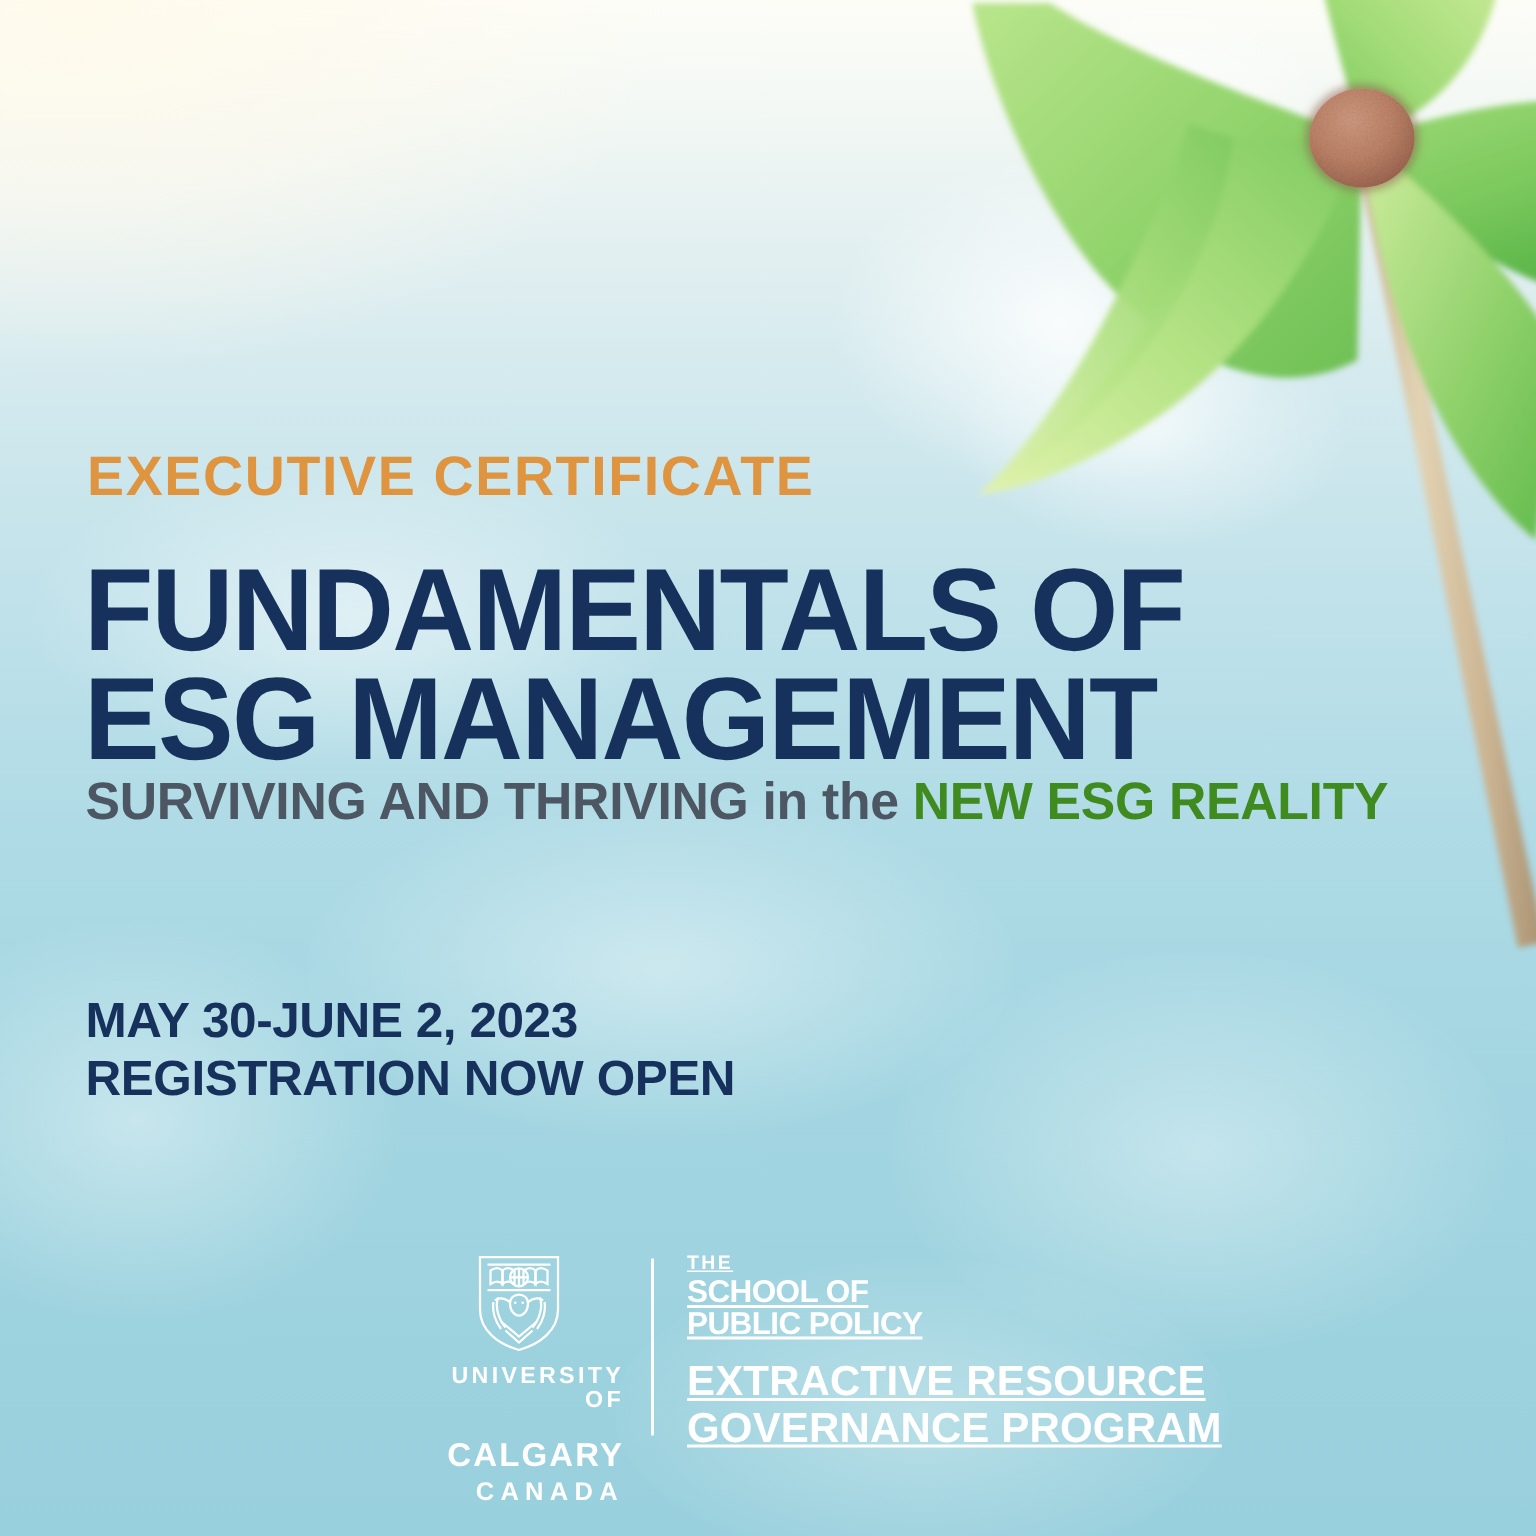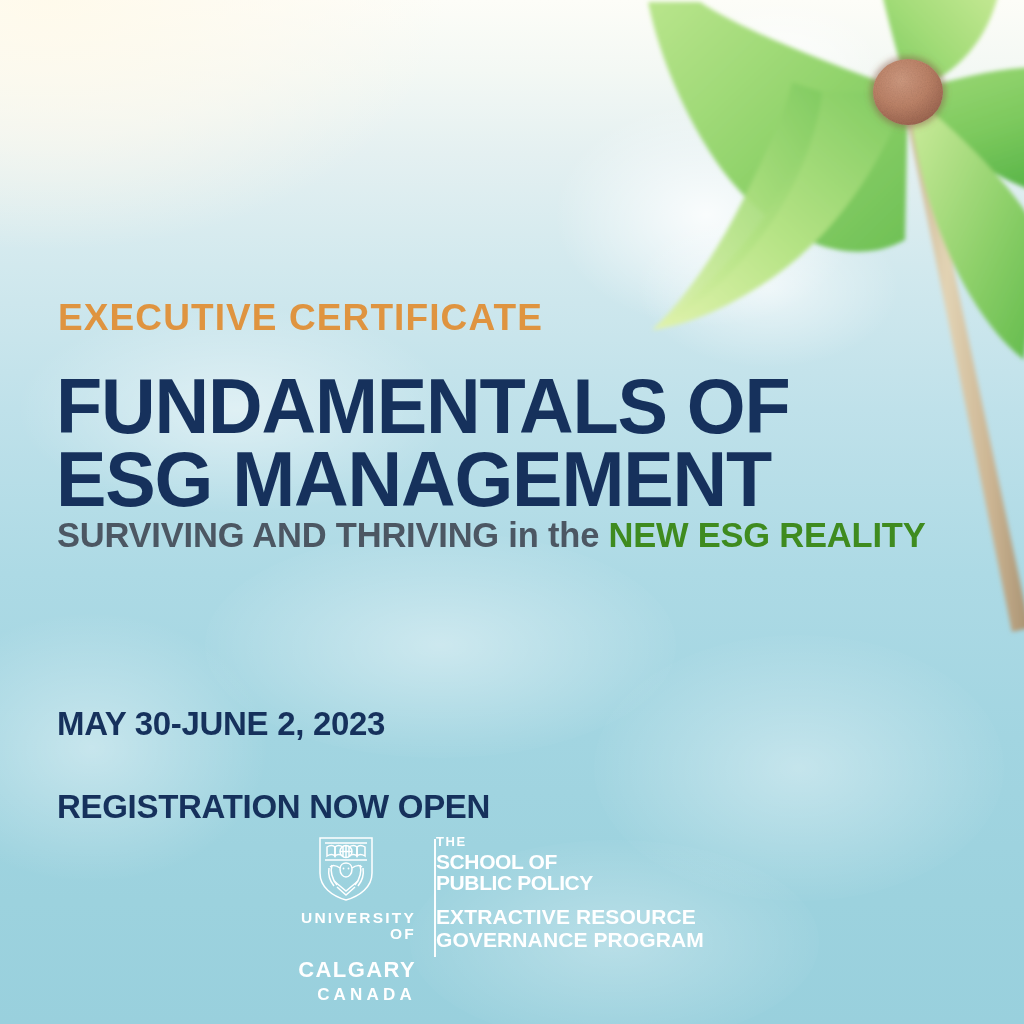--- a/index.html
+++ b/index.html
@@ -106,21 +106,21 @@
   .dates {
     position: absolute;
     left: 57px; top: 661px;
     font-size: 33px;
     line-height: 1.17;
     font-weight: 700;
     letter-spacing: -0.3px;
     color: #16315c;
     white-space: nowrap;
   }
-  .dates span { display: block; margin-top: 44px; }
+  .dates span { display: block; }
 
   
   .logos {
     position: absolute;
     left: 276px; top: 833px;
     display: flex;
     align-items: flex-start;
     gap: 0px;
   }
   .ucalgary {
@@ -152,34 +152,36 @@
 
   .divider {
     width: 2px;
     height: 118px;
     background: #ffffff;
     margin: 6px 0 0 18px;
     opacity: 0.96;
   }
 
   .sppbox {
+    margin-left: 22px;
     color: #ffffff;
     padding-top: 2px;
+    text-decoration: underline;
   }
   .spp-the {
     font-size: 13px; font-weight: 700; letter-spacing: 1.6px;
     display: block; line-height: 1;
   }
   .spp-main {
     font-size: 21px; font-weight: 700; letter-spacing: -0.4px;
     line-height: 1.02; display: block; margin-top: 3px;
   }
   .spp-main span { display: block; }
   .spp-sub {
-    font-size: 21px; font-weight: 700; letter-spacing: 0.1px;
+    font-size: 28px; font-weight: 700; letter-spacing: 0.1px;
     line-height: 1.12; display: block; margin-top: 11px;
   }
   .spp-sub span { display: block; }
 </style>
 </head>
 <body>
 
 <div id="poster">
 
   <div class="sky-base"></div>

